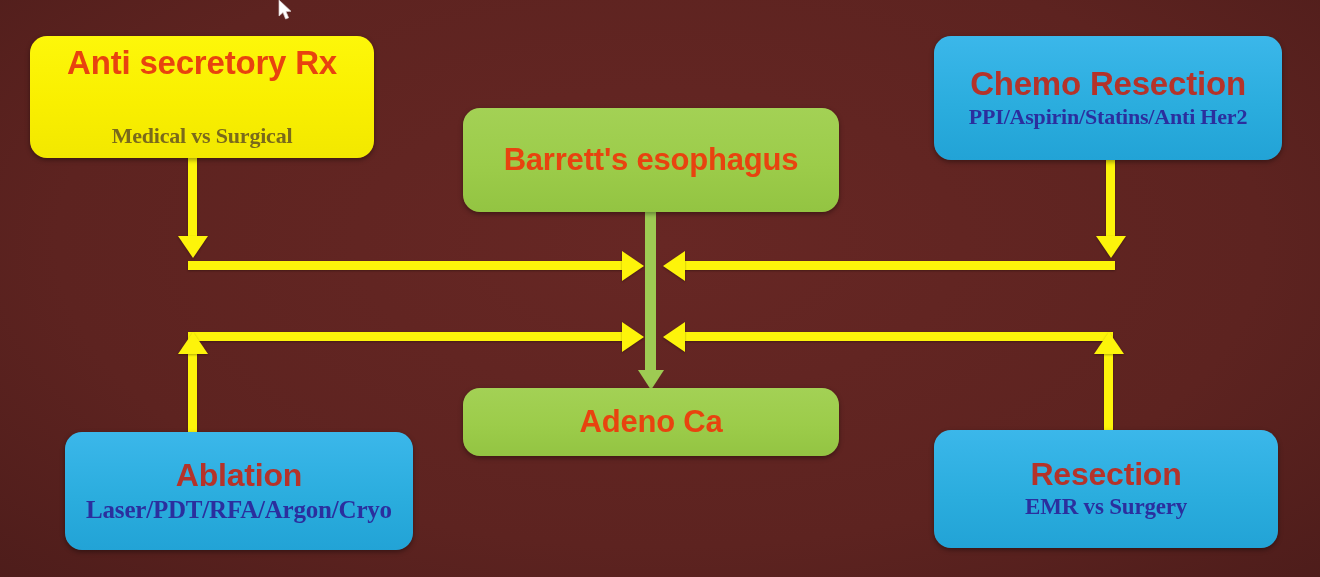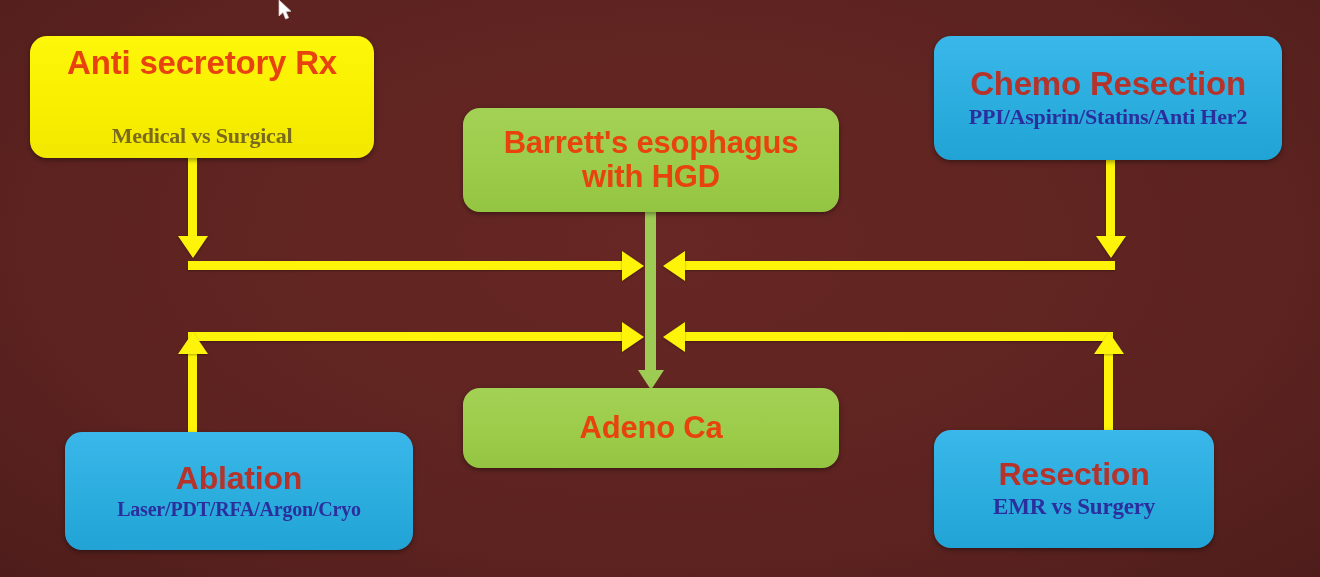--- a/index.html
+++ b/index.html
@@ -112,33 +112,32 @@
     <div class="sub t-olive" style="font-size:22px; font-weight:700; margin-top:4px;">Medical vs Surgical</div>
   </div>
 
   <div class="node blue" style="left:934px; top:36px; width:348px; height:124px; padding:0 6px;">
     <div class="title t-darkred" style="font-size:33px; font-weight:700;">Chemo Resection</div>
     <div class="sub t-navy" style="font-size:22px; font-weight:700; margin-top:4px;">PPI/Aspirin/Statins/Anti Her2</div>
   </div>
 
   <div class="node green" style="left:463px; top:108px; width:376px; height:104px; padding:12px 10px;">
     <div class="title t-red" style="font-size:31px; font-weight:600;">Barrett's esophagus</div>
-    <div class="title t-red" style="font-size:31px; font-weight:600; margin-top:2px;">with HGD</div>
   </div>
 
-  <div class="node green" style="left:463px; top:388px; width:376px; height:80px; padding:0 9px;">
+  <div class="node green" style="left:463px; top:388px; width:376px; height:68px; padding:0 9px;">
     <div class="title t-red" style="font-size:31px; font-weight:600;">Adeno Ca</div>
   </div>
 
   <div class="node blue" style="left:22px; top:432px; width:348px; height:118px; padding:0 6px;margin-left:43px;">
     <div class="title t-darkred" style="font-size:32px; font-weight:700;">Ablation</div>
-    <div class="sub t-navy" style="font-size:20px; font-weight:700; margin-top:4px;">Laser/PDT/RFA/Argon/Cryo</div>
+    <div class="sub t-navy" style="font-size:25px; font-weight:700; margin-top:4px;">Laser/PDT/RFA/Argon/Cryo</div>
   </div>
 
-  <div class="node blue" style="left:934px; top:430px; width:280px; height:118px; padding:0 14px;">
+  <div class="node blue" style="left:934px; top:430px; width:344px; height:118px; padding:0 14px;">
     <div class="title t-darkred" style="font-size:32px; font-weight:700;">Resection</div>
     <div class="sub t-navy" style="font-size:23px; font-weight:700; margin-top:4px;">EMR vs Surgery</div>
   </div>
 
   <svg id="cursor" style="left:277px; top:0px;" width="18" height="22" viewBox="0 0 18 22">
     <path d="M2 0 L2 16 L6 12.5 L8.6 19 L11.6 17.8 L9 11.6 L14 11.3 Z" fill="#ffffff" stroke="#d8cfcf" stroke-width="0.7"></path>
   </svg>
 
 </div>
 

